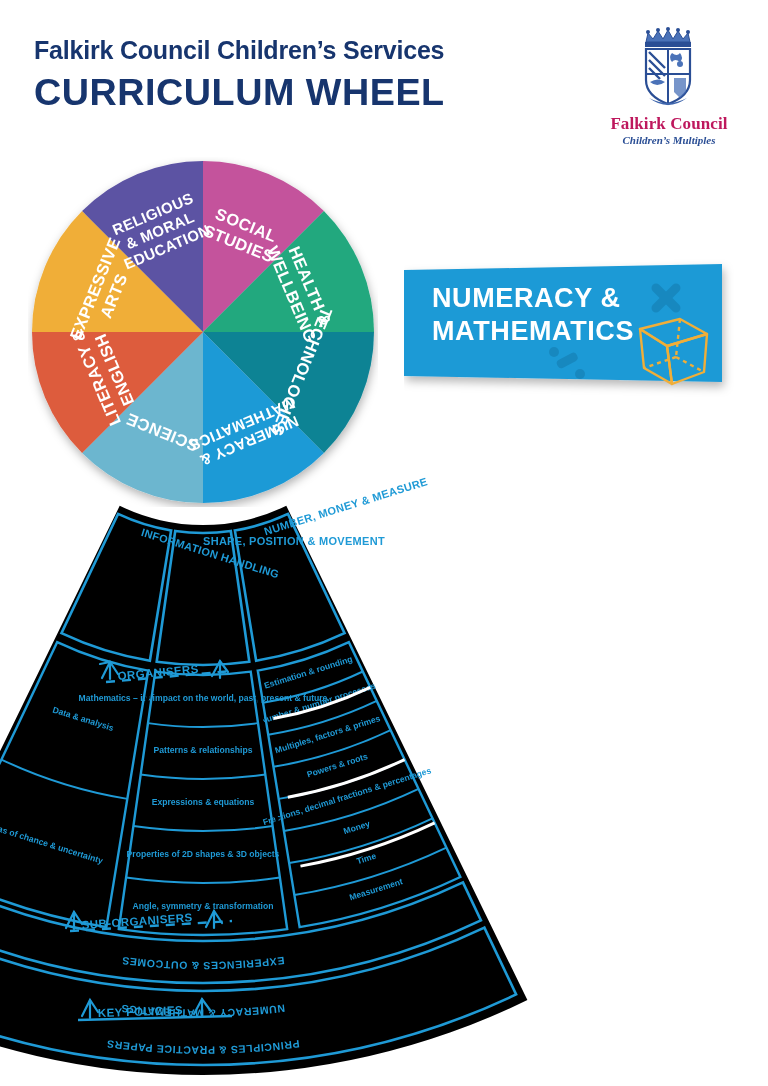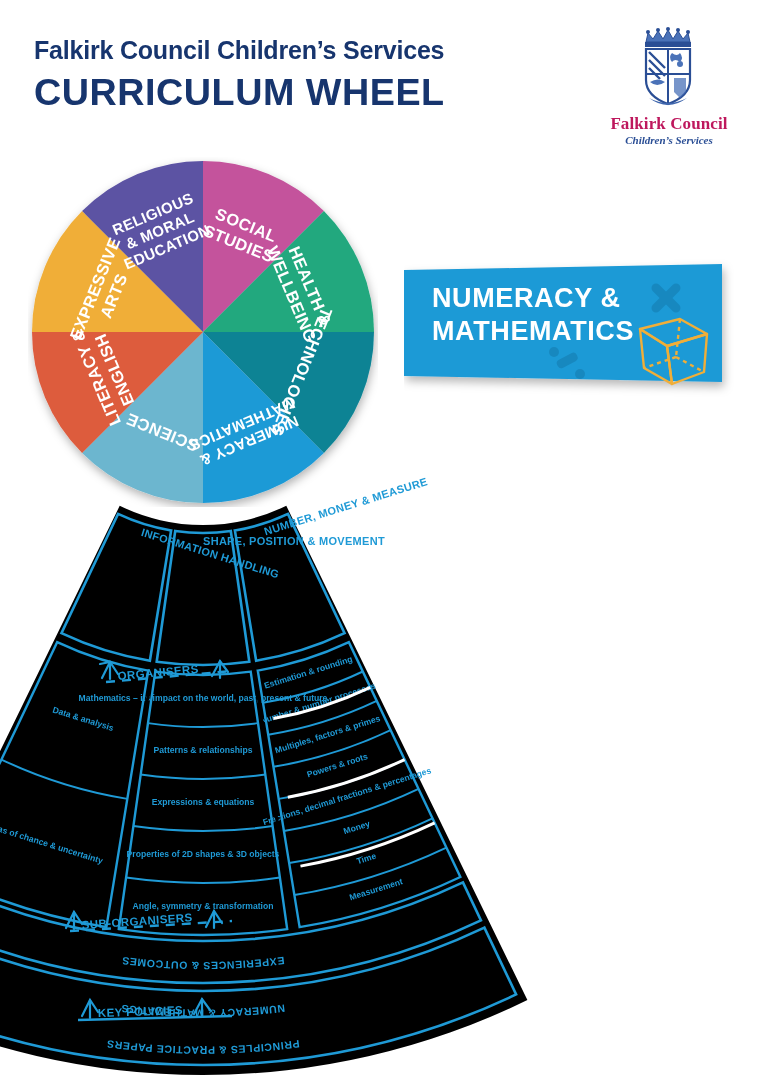--- a/index.html
+++ b/index.html
@@ -90,21 +90,21 @@
       <path d="M32 23 L32 78 M10 48 L54 48" stroke="#2a4e95" stroke-width="2"></path>
       <path d="M13 26 L29 42 M13 34 L29 50 M13 42 L24 53" stroke="#2a4e95" stroke-width="2.4"></path>
       <path d="M36 27 q5 4 8 0 q4 5 0 9 q-5 -4 -8 0 q-4 -5 0 -9 Z" fill="#4a72b8"></path>
       <circle cx="44" cy="38" r="3" fill="#4a72b8"></circle>
       <path d="M14 56 q8 -5 15 0 q-8 6 -15 0 Z" fill="#4a72b8"></path>
       <path d="M38 52 L50 52 L50 66 L44 72 L38 66 Z" fill="#4a72b8" opacity="0.75"></path>
 
       <path d="M13 72 Q32 82 51 72 Q32 86 13 72 Z" fill="#3f66ad"></path>
     </svg>
     <div class="logo-name">Falkirk Council</div>
-    <div class="logo-sub">Children’s Services</div>
+    <div class="logo-sub">Children’s Multiples</div>
   </div>
 
   <div class="banner">
     <svg width="330" height="141" viewBox="0 0 330 141">
       <defs>
         <filter id="bsh" x="-10%" y="-10%" width="130%" height="140%">
           <feDropShadow dx="2" dy="5" stdDeviation="5" flood-color="#000" flood-opacity="0.28"></feDropShadow>
         </filter>
       </defs>
       <path d="M0 14 L318 8 L318 126 L0 120 Z" fill="#1f9ad6" filter="url(#bsh)"></path>

